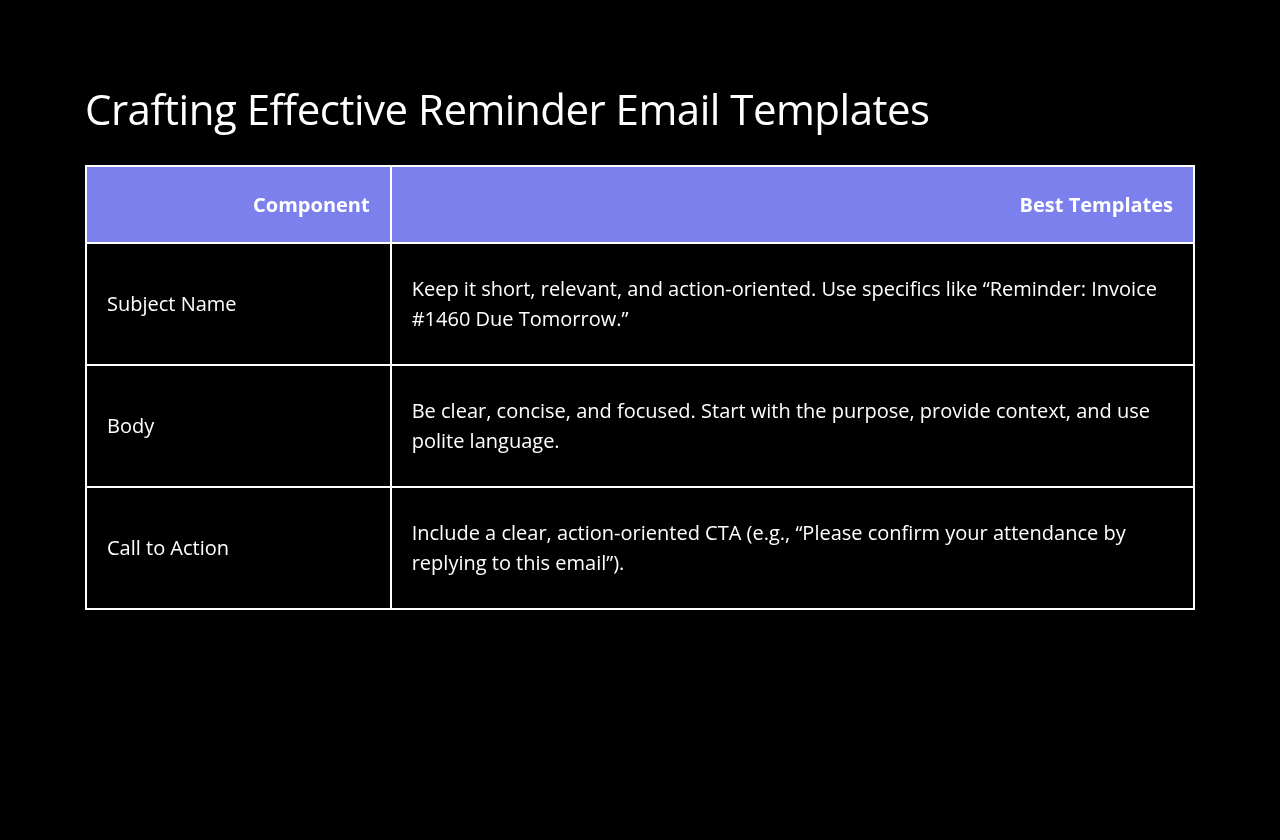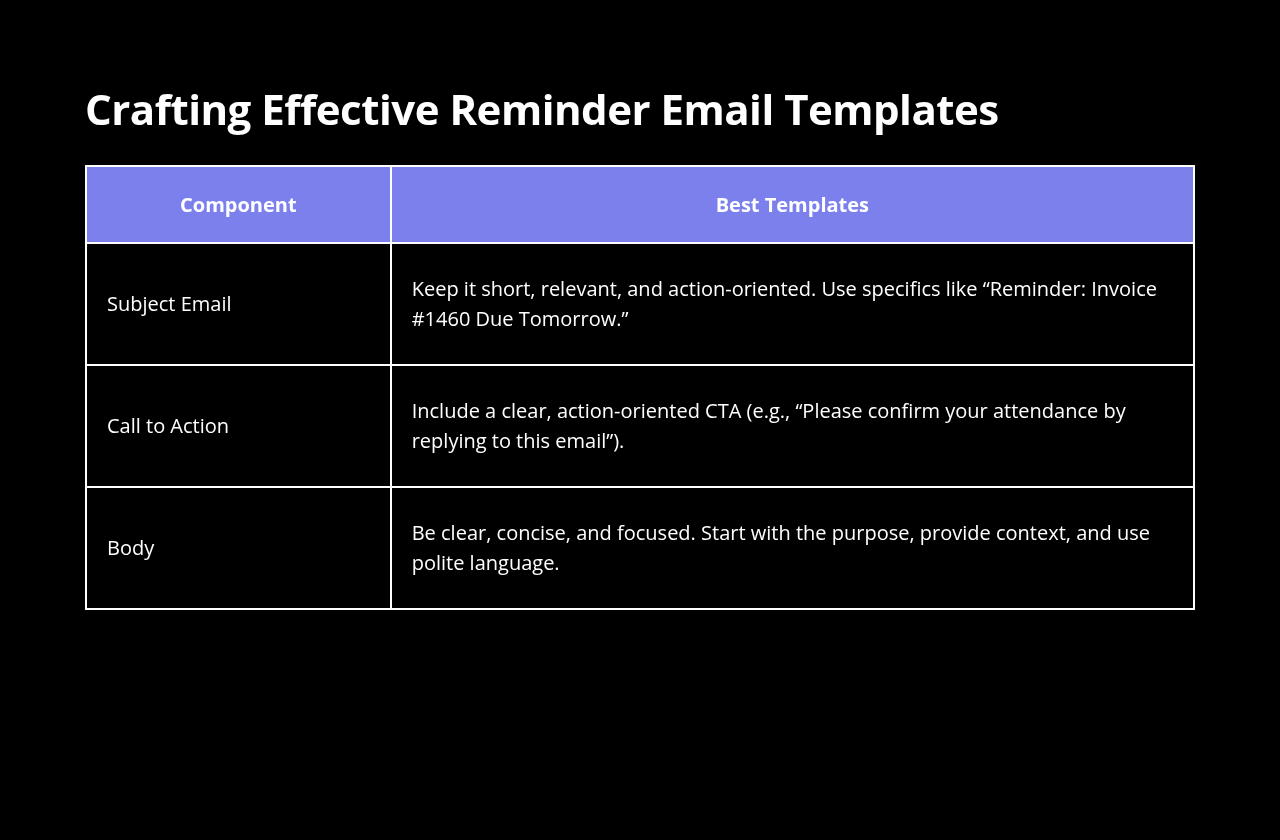--- a/index.html
+++ b/index.html
@@ -10,35 +10,35 @@
     body {
       background: #000000;
       width: 1280px;
       height: 840px;
       font-family: 'Segoe UI', 'Open Sans', -apple-system, sans-serif;
       color: #ffffff;
       padding: 80px 85px;
     }
     .title {
       font-size: 42px;
-      font-weight: 700;
+      font-weight: 400;
       margin-bottom: 28px;
       letter-spacing: -0.5px;
     }
     .table {
       width: 100%;
       border-collapse: collapse;
       border: 2px solid #ffffff;
     }
     .table th {
       background: #7b80ed;
       color: #ffffff;
       font-weight: 700;
       font-size: 20px;
-      text-align: center;
+      text-align: right;
       padding: 24px 20px;
       border: 2px solid #ffffff;
     }
     .table th:first-child {
       width: 27.5%;
     }
     .table td {
       padding: 30px 20px;
       border: 2px solid #ffffff;
       font-size: 20px;
@@ -56,25 +56,25 @@
 
 <table class="table">
   <thead>
     <tr>
       <th>Component</th>
       <th>Best Templates</th>
     </tr>
   </thead>
   <tbody>
     <tr>
-      <td>Subject Email</td>
+      <td>Subject Name</td>
       <td>Keep it short, relevant, and action-oriented. Use specifics like “Reminder: Invoice #1460 Due Tomorrow.”</td>
+    </tr>
+    <tr>
+      <td>Body</td>
+      <td>Be clear, concise, and focused. Start with the purpose, provide context, and use polite language.</td>
     </tr>
     <tr>
       <td>Call to Action</td>
       <td>Include a clear, action-oriented CTA (e.g., “Please confirm your attendance by replying to this email”).</td>
     </tr>
-    <tr>
-      <td>Body</td>
-      <td>Be clear, concise, and focused. Start with the purpose, provide context, and use polite language.</td>
-    </tr>
   </tbody>
 </table>
 
 </body></html>

